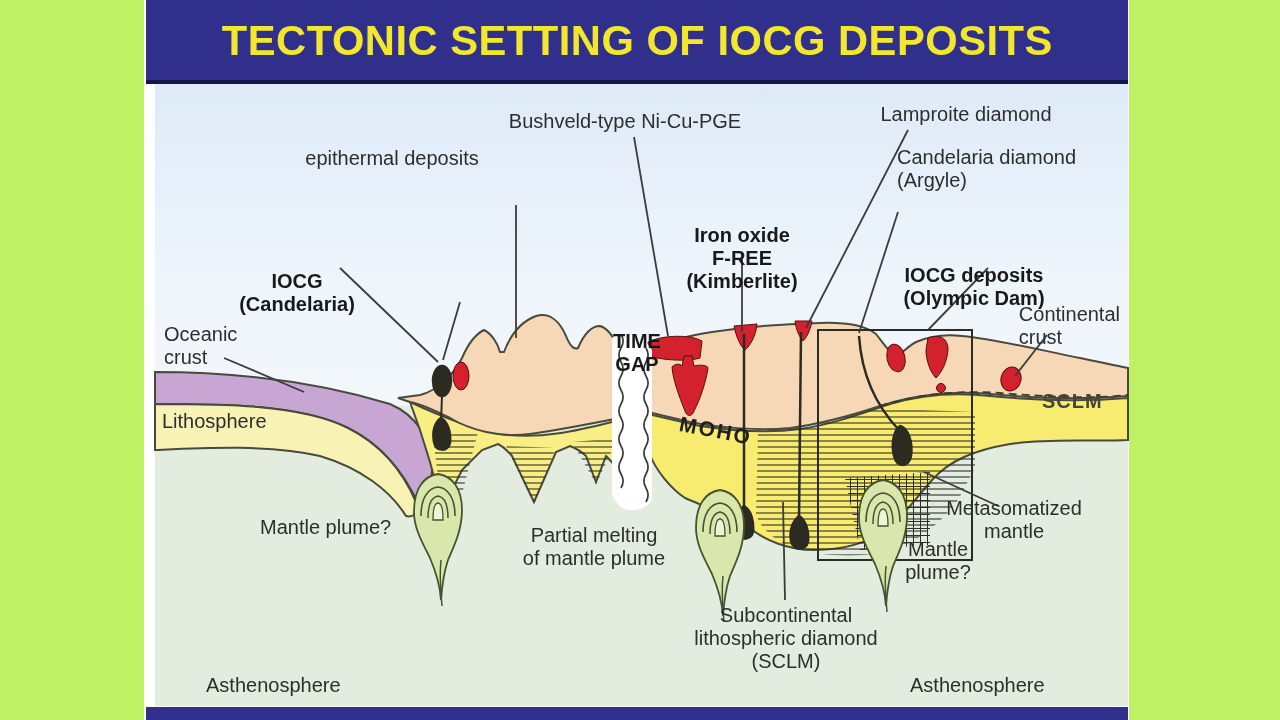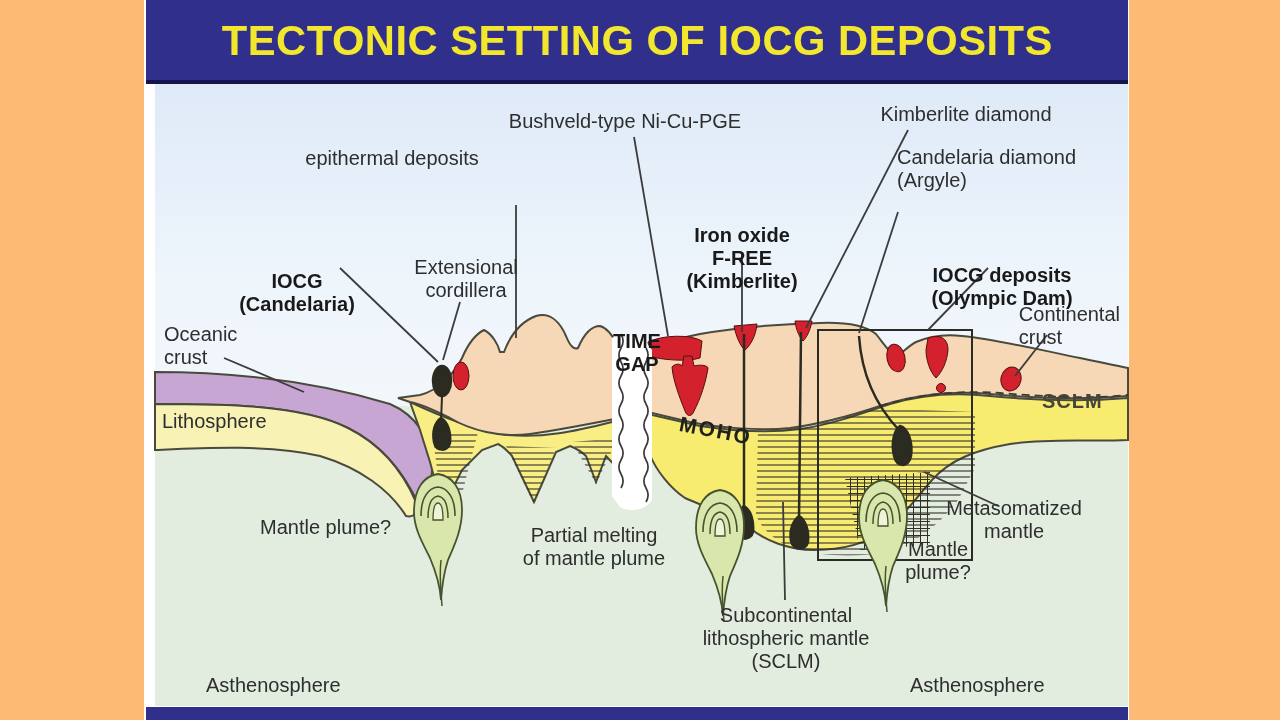--- a/index.html
+++ b/index.html
@@ -1,16 +1,16 @@
 <!DOCTYPE html>
 <html><head>
 <meta charset="utf-8">
 <style>
   html,body{margin:0;padding:0;background:#000;}
-  .stage{position:relative;width:1280px;height:720px;background:#fdba74;overflow:hidden;
+  .stage{position:relative;width:1280px;height:720px;background:#bef264;overflow:hidden;
          font-family:"Liberation Sans",sans-serif;}
   .slide{position:absolute;left:144px;top:0;width:985px;height:720px;background:#ffffff;}
   .banner{position:absolute;left:146px;top:0;width:982px;height:80px;background:#30308c;
           border-bottom:4px solid #15154e;display:flex;align-items:center;justify-content:center;}
   .banner span{color:#f3e72e;font-weight:bold;font-size:43px;letter-spacing:0.5px;
           transform:scaleX(0.97);white-space:nowrap;}
   .bottombar{position:absolute;left:146px;top:707px;width:982px;height:13px;background:#30308c;}
   svg.diagram{position:absolute;left:0;top:0;width:1280px;height:720px;}
   .lbl{position:absolute;font-size:20px;line-height:23px;color:#2e2e2e;text-align:center;
        transform:translateX(-50%);white-space:nowrap;}
@@ -121,46 +121,42 @@
       <path d="M1047,335 L1015,376"></path>
       <path d="M998,506 L924,472"></path>
       <path d="M785,600 L783,502"></path>
     </g>
   </svg>
 
   <div class="lbl" style="left:625px;top:110px">
     <span>Bushveld-type Ni-Cu-PGE</span>
   </div>
   <div class="lbl" style="left:966px;top:103px">
-    <span>Kimberlite diamond</span>
+    <span>Lamproite diamond</span>
   </div>
   <div class="lbl left" style="left:897px;top:146px">
     <div>Candelaria diamond</div>
     <div>(Argyle)</div>
   </div>
   <div class="lbl" style="left:392px;top:147px">
     <div>epithermal deposits</div>
   </div>
   <div class="lbl b" style="left:742px;top:180px">
     <div>Iron oxide</div>
     <div>F-REE</div>
     <div>(Kimberlite)</div>
   </div>
-  <div class="lbl b" style="left:1002px;top:220px">
+  <div class="lbl b" style="left:974px;top:220px">
     <div>IOCG deposits</div>
     <div>(Olympic Dam)</div>
   </div>
   <div class="lbl b" style="left:297px;top:226px">
     <div>IOCG</div>
     <div>(Candelaria)</div>
   </div>
-  <div class="lbl" style="left:466px;top:256px">
-    <div>Extensional</div>
-    <div>cordillera</div>
-  </div>
   <div class="lbl b" style="left:637px;top:286px">
     <div>TIME</div>
     <div>GAP</div>
   </div>
   <div class="lbl right" style="left:1120px;top:303px">
     <div>Continental</div>
     <div>crust</div>
   </div>
   <div class="lbl left" style="left:164px;top:323px">
     <div>Oceanic</div>
@@ -185,21 +181,21 @@
   <div class="lbl" style="left:594px;top:524px">
     <div>Partial melting</div>
     <div>of mantle plume</div>
   </div>
   <div class="lbl" style="left:938px;top:538px">
     <div>Mantle</div>
     <div>plume?</div>
   </div>
   <div class="lbl" style="left:786px;top:604px">
     <div>Subcontinental</div>
-    <div>lithospheric mantle</div>
+    <div>lithospheric diamond</div>
     <div>(SCLM)</div>
   </div>
   <div class="lbl left" style="left:206px;top:674px">
     <span>Asthenosphere</span>
   </div>
   <div class="lbl left" style="left:910px;top:674px">
     <span>Asthenosphere</span>
   </div>
 
   <div class="bottombar"></div>

